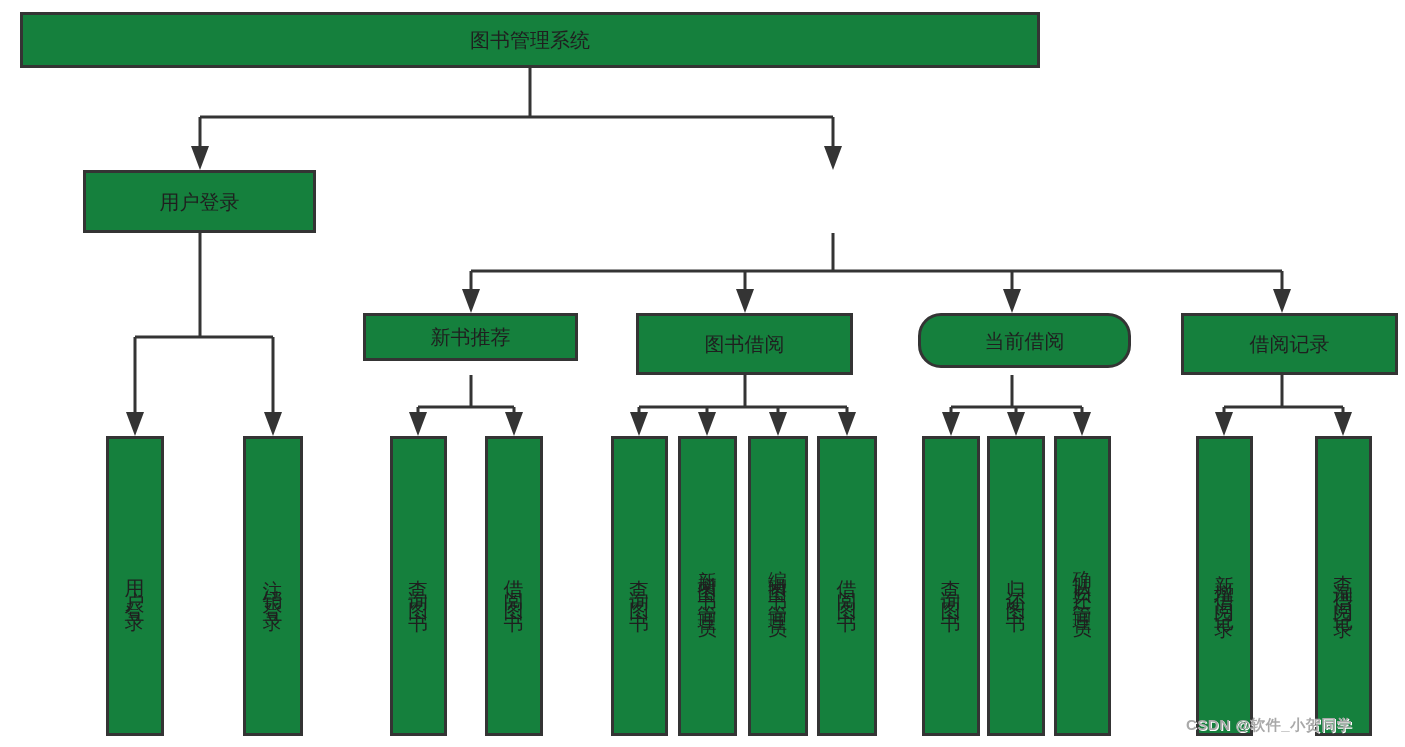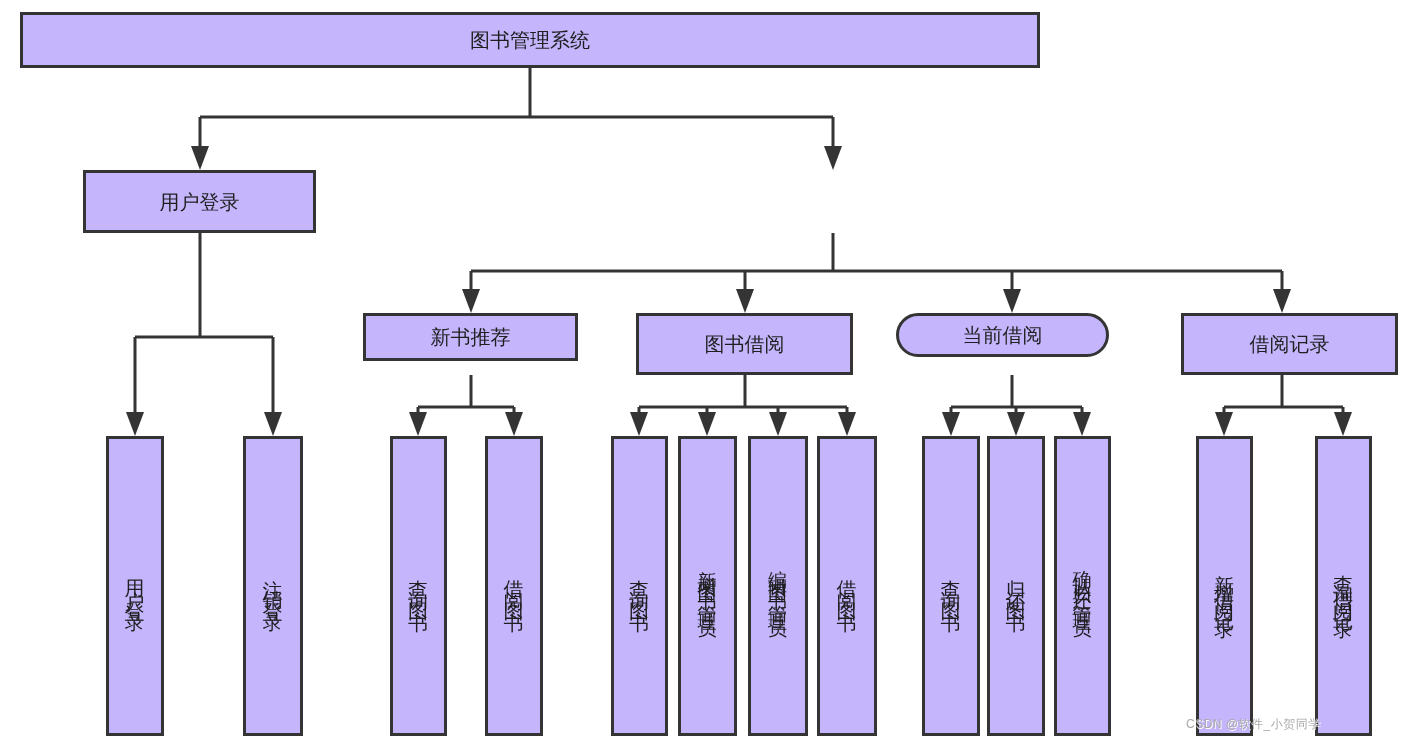--- a/index.html
+++ b/index.html
@@ -3,33 +3,33 @@
 <meta charset="utf-8">
 <style>
   html,body{margin:0;padding:0;}
   body{
     width:1405px;height:747px;position:relative;background:#ffffff;
     font-family:"Liberation Sans",sans-serif;overflow:hidden;
   }
   #stage{position:absolute;left:0;top:0;width:1405px;height:747px;}
   svg.wires{position:absolute;left:0;top:0;z-index:1;}
   .node{
-    position:absolute;box-sizing:border-box;background:#c4b5fd;
+    position:absolute;box-sizing:border-box;background:#15803d;
     border:3px solid #343434;color:#1f1f1f;z-index:2;
     display:flex;align-items:center;justify-content:center;
     font-size:20px;line-height:1.2;white-space:nowrap;
   }
   .leaf .vtext{
     writing-mode:vertical-rl;text-orientation:upright;
     letter-spacing:11px;line-height:1;white-space:normal;
   }
   #watermark{
     position:absolute;z-index:3;left:1186px;top:716px;width:210px;
-    font-size:12px;color:#a9a9a9;text-shadow:1px 1px 0 #ffffff;
-    letter-spacing:0.5px;white-space:nowrap;
+    font-size:15px;color:#a9a9a9;text-shadow:1px 1px 0 #ffffff;
+    letter-spacing:0.5px;white-space:nowrap;font-weight:bold;
   }
 </style>
 </head>
 <body>
 
 <div id="stage">
 
   <svg class="wires" width="1405" height="747" viewBox="0 0 1405 747">
 
     <path d="M530 68 V117 M200 117 H833 M200 117 V150 M833 117 V150
@@ -59,21 +59,21 @@
   <div class="node" style="left:83px;top:170px;width:233px;height:63px;">
     <span>用户登录</span>
   </div>
 
   <div class="node" style="left:363px;top:313px;width:215px;height:48px;">
     <span>新书推荐</span>
   </div>
   <div class="node" style="left:636px;top:313px;width:217px;height:62px;">
     <span>图书借阅</span>
   </div>
-  <div class="node" style="left:896px;top:313px;width:213px;height:44px;border-radius:23px;">
+  <div class="node" style="left:918px;top:313px;width:213px;height:55px;border-radius:23px;">
     <span>当前借阅</span>
   </div>
   <div class="node" style="left:1173px;top:313px;width:217px;height:62px;margin-left:8px;">
     <span>借阅记录</span>
   </div>
 
   <div class="node leaf" style="left:106px;top:436px;width:58px;height:300px;">
     <span class="vtext">用户登录</span>
   </div>
   <div class="node leaf" style="left:243px;top:436px;width:60px;height:300px;">

